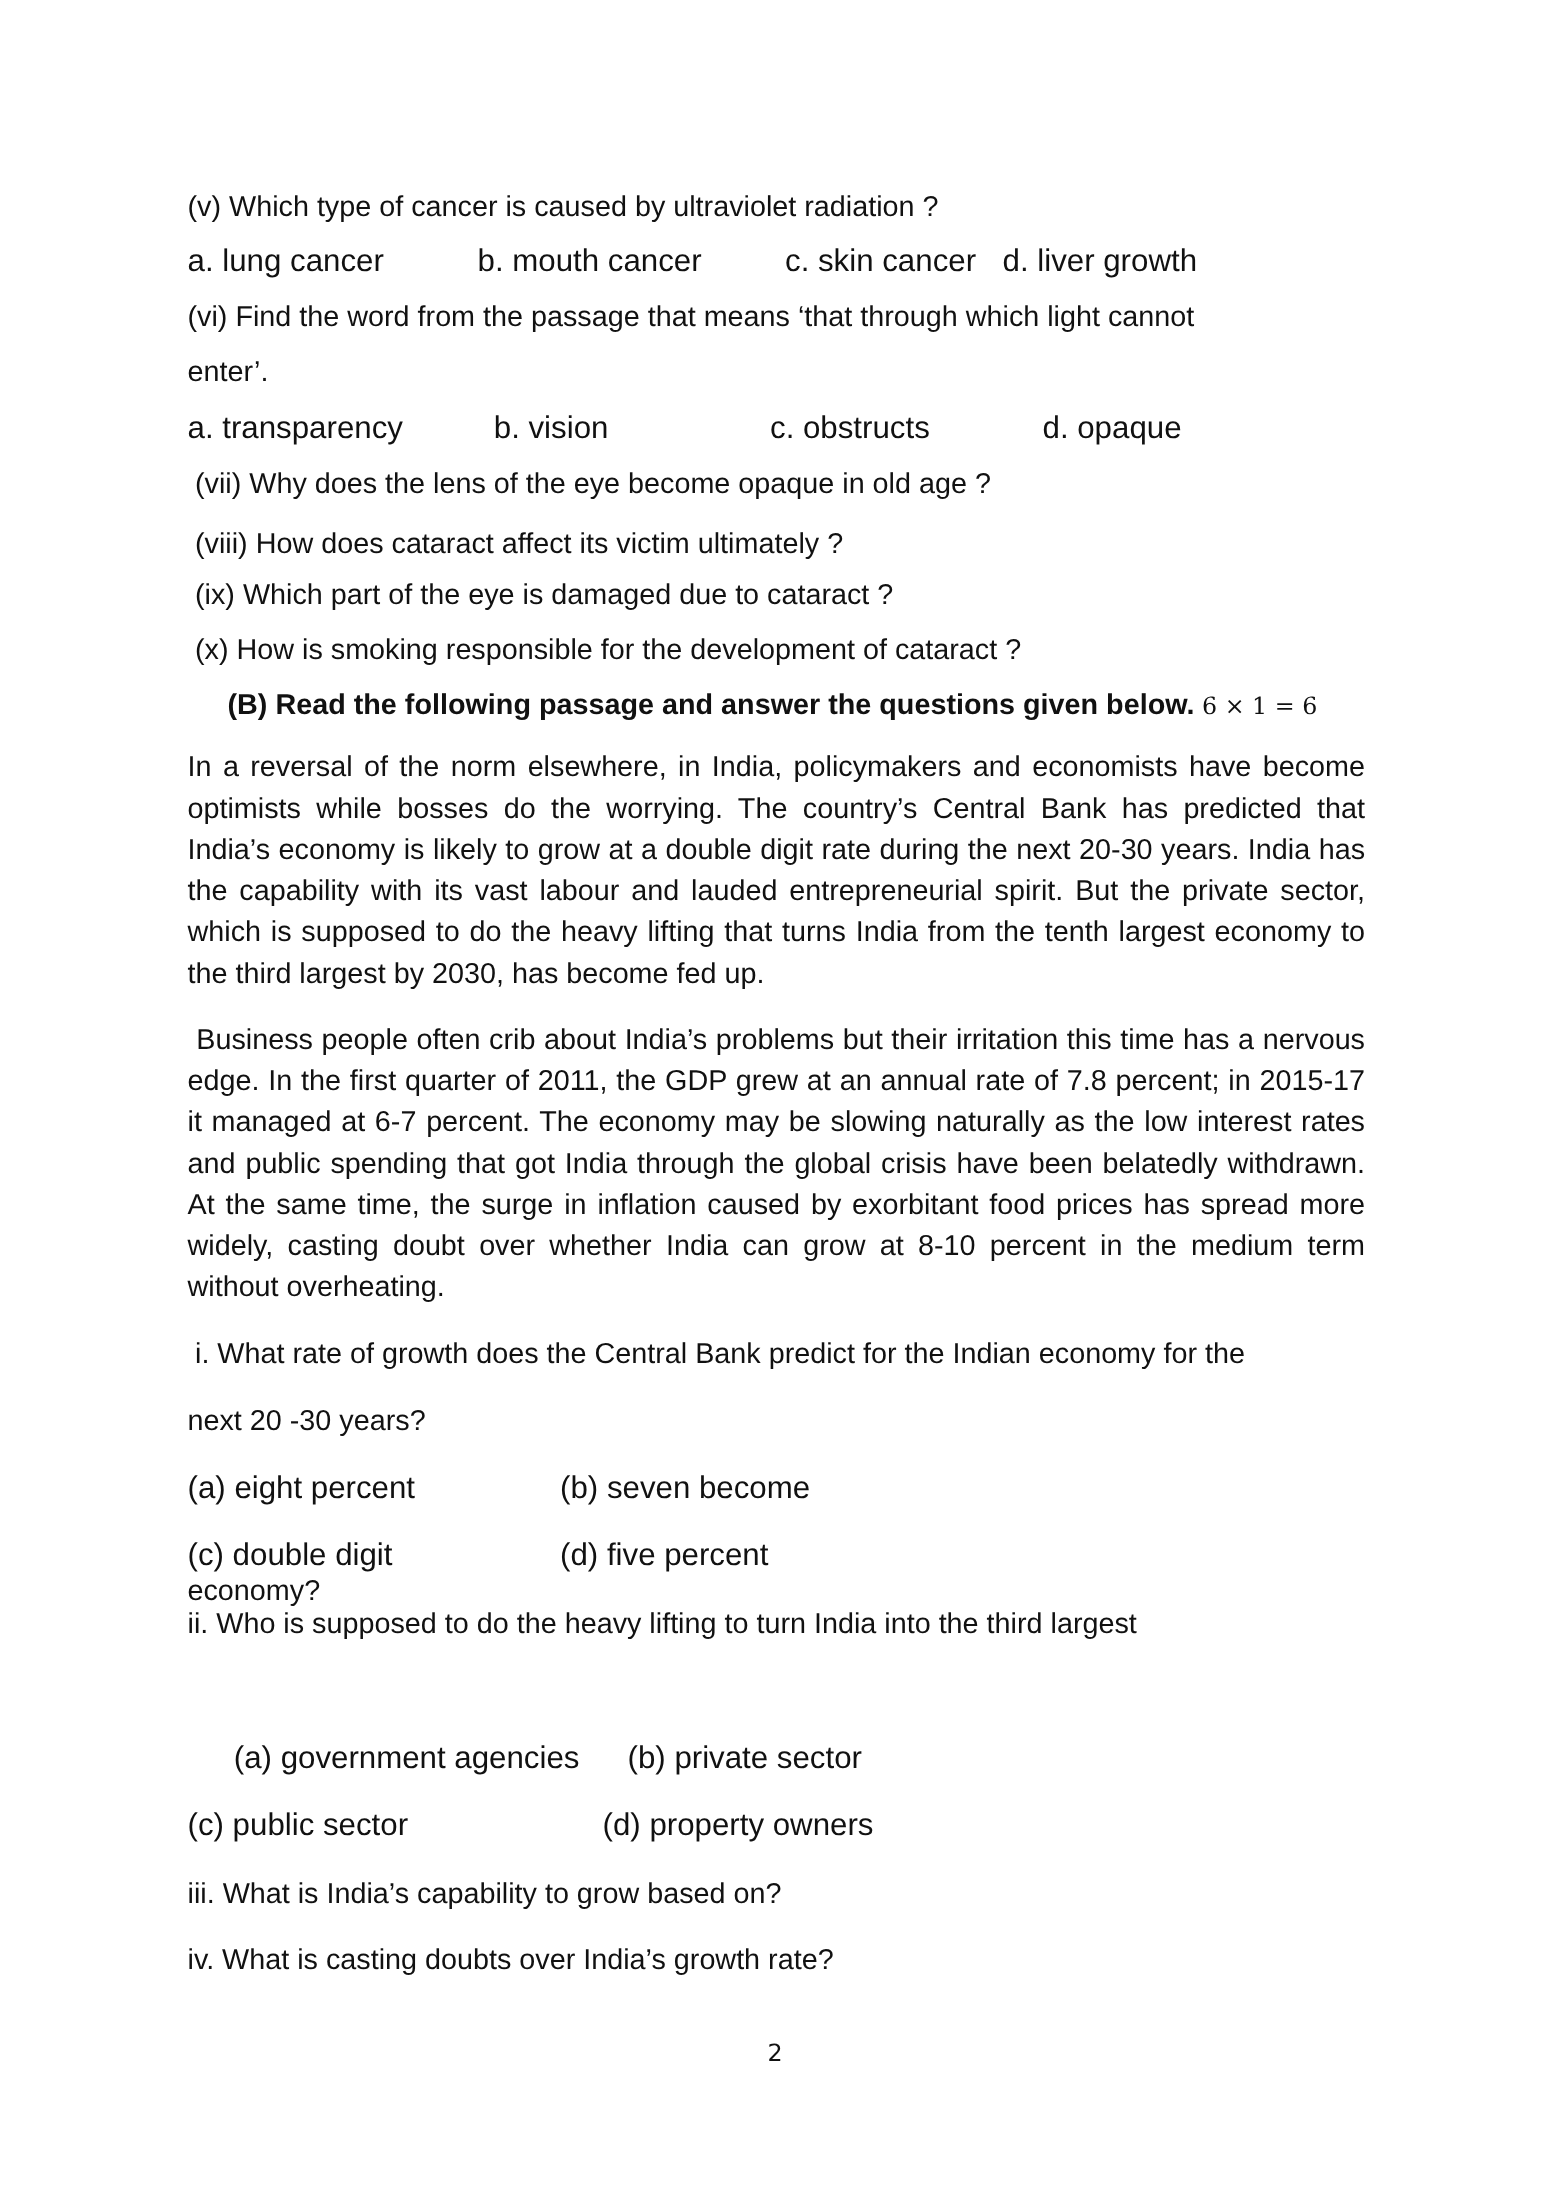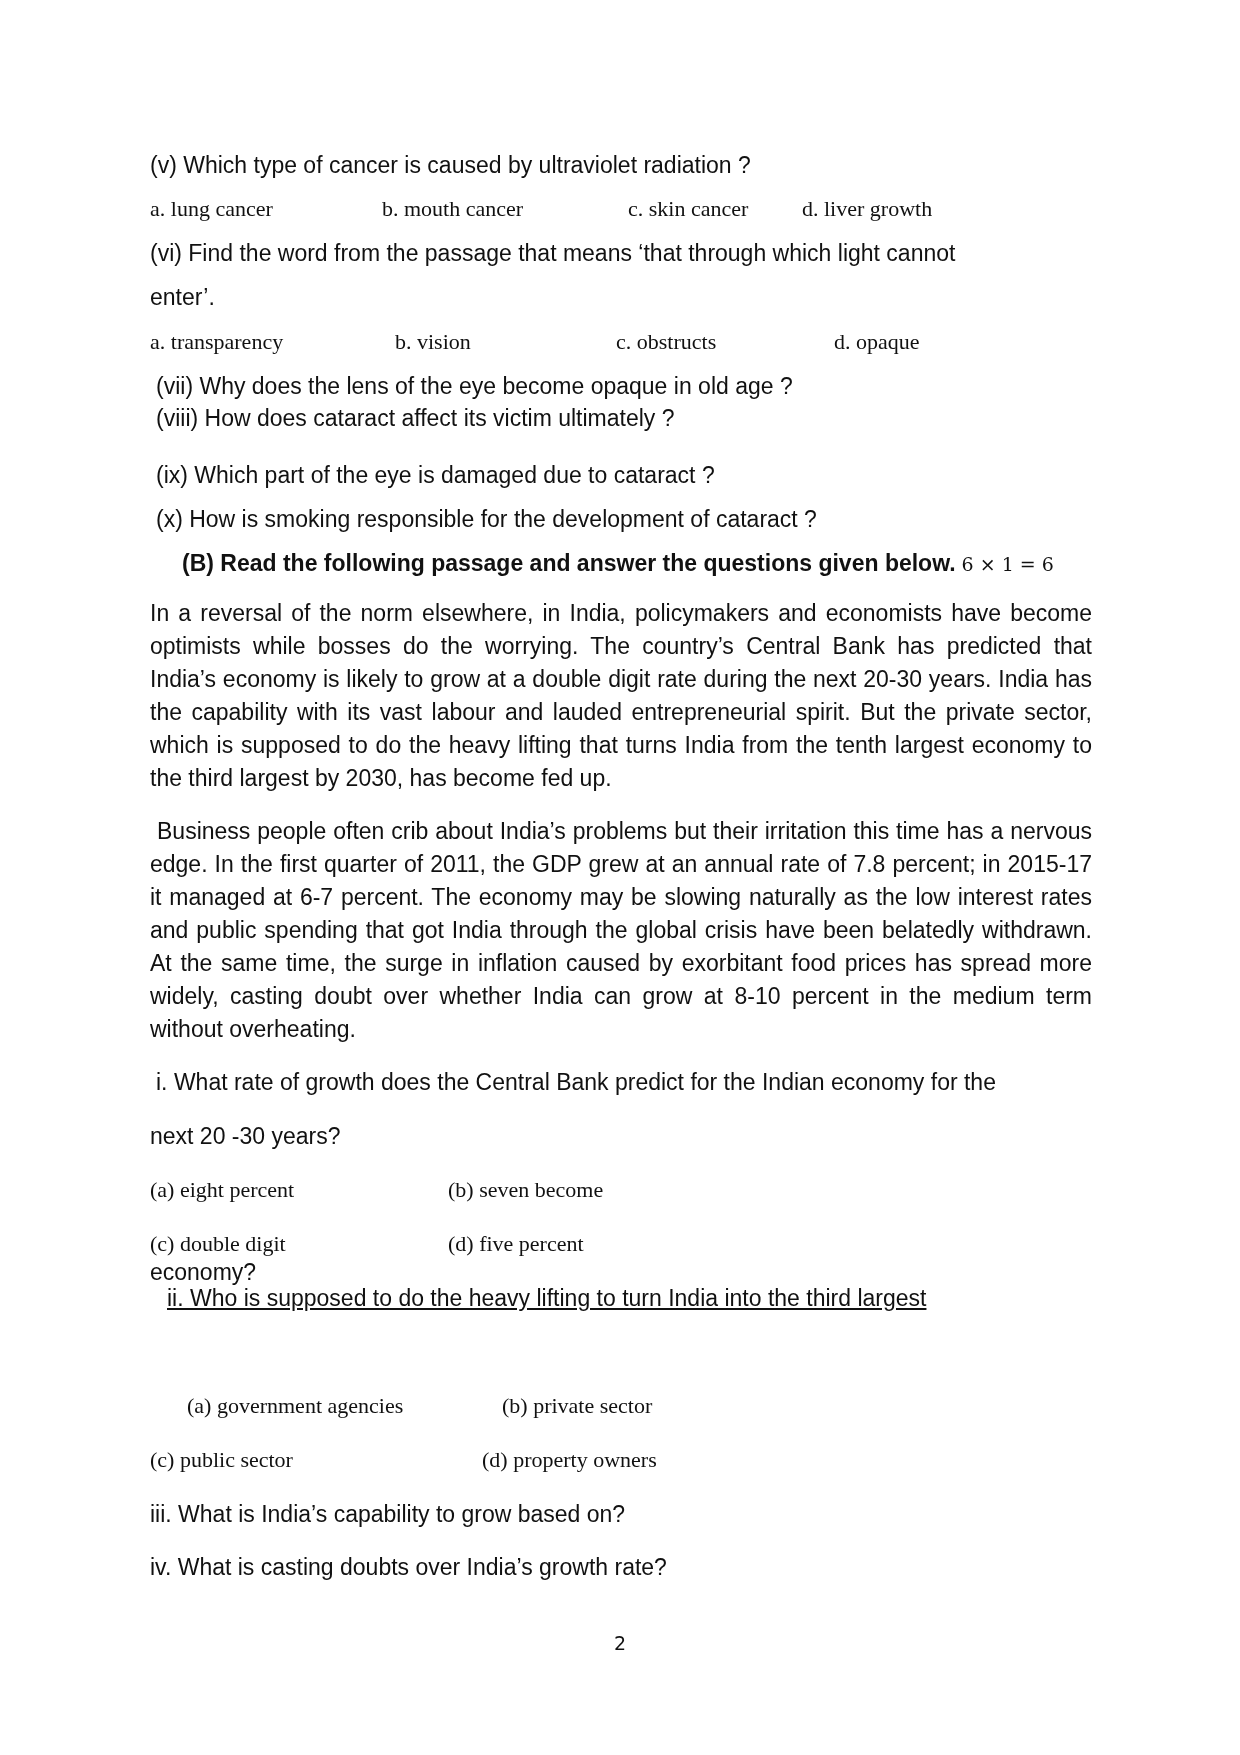--- a/index.html
+++ b/index.html
@@ -1,20 +1,20 @@
 <!DOCTYPE html>
 <html><head>
 <meta charset="utf-8">
 <style>
   html, body { margin: 0; padding: 0; background: #ffffff; }
   body { width: 1240px; height: 1755px; position: relative; overflow: hidden;
          font-family: "Liberation Sans", sans-serif; color: #111111; }
   .page { position: absolute; left: 150px; top: 0; width: 942px; }
   .line { position: absolute; left: 0; font-size: 23px; line-height: 28px; white-space: nowrap; }
-  .opt { position: absolute; font-size: 22px; line-height: 28px; white-space: nowrap; font-family: Liberation Serif, serif; }
+  .opt { position: absolute; font-size: 25px; line-height: 28px; white-space: nowrap; }
   .bold { font-weight: bold; }
   .marks { font-family: "DejaVu Serif", serif; font-weight: normal; font-size: 19px; margin-left: 6px; }
   .para { position: absolute; left: 0; width: 942px; font-size: 23px; line-height: 33px;
           text-align: justify; text-align-last: left; }
   .pagenum { position: absolute; left: 0; width: 1240px; top: 1632px; text-align: center;
              font-family: "DejaVu Sans", sans-serif; font-size: 19px; }
 </style>
 </head>
 <body>
 
@@ -31,41 +31,41 @@
   <div class="line" style="top:239px;">(vi) Find the word from the passage that means ‘that through which light cannot</div>
   <div class="line" style="top:283px;">enter’.</div>
   <div>
     <span class="opt" style="left:0;top:328px;">a. transparency</span>
     <span class="opt" style="left:245px;top:328px;">b. vision</span>
     <span class="opt" style="left:466px;top:328px;">c. obstructs</span>
     <span class="opt" style="left:684px;top:328px;">d. opaque</span>
   </div>
 
   <div class="line" style="top:372px;left:6px;">(vii) Why does the lens of the eye become opaque in old age ?</div>
-  <div class="line" style="top:404px;left:6px;">(viii) How does cataract affect its victim ultimately ?</div>
+  <div class="line" style="top:420px;left:6px;">(viii) How does cataract affect its victim ultimately ?</div>
   <div class="line" style="top:461px;left:6px;">(ix) Which part of the eye is damaged due to cataract ?</div>
   <div class="line" style="top:505px;left:6px;">(x) How is smoking responsible for the development of cataract ?</div>
 
   <div class="line bold" style="top:549px;margin-left:32px;">
     <span>(B) Read the following passage and answer the questions given below.</span><span class="marks">6 × 1 = 6</span>
   </div>
 
   <p class="para" style="top:597px;margin:0;">In a reversal of the norm elsewhere, in India, policymakers and economists have become optimists while bosses do the worrying. The country’s Central Bank has predicted that India’s economy is likely to grow at a double digit rate during the next 20-30 years. India has the capability with its vast labour and lauded entrepreneurial spirit. But the private sector, which is supposed to do the heavy lifting that turns India from the tenth largest economy to the third largest by 2030, has become fed up.</p>
   <p class="para" style="top:815px;margin:0;text-indent:7px;">Business people often crib about India’s problems but their irritation this time has a nervous edge. In the first quarter of 2011, the GDP grew at an annual rate of 7.8 percent; in 2015-17 it managed at 6-7 percent. The economy may be slowing naturally as the low interest rates and public spending that got India through the global crisis have been belatedly withdrawn. At the same time, the surge in inflation caused by exorbitant food prices has spread more widely, casting doubt over whether India can grow at 8-10 percent in the medium term without overheating.</p>
 
   <div class="line" style="top:1068px;left:6px;">i. What rate of growth does the Central Bank predict for the Indian economy for the</div>
   <div class="line" style="top:1122px;">next 20 -30 years?</div>
   <div>
     <span class="opt" style="left:0;top:1176px;">(a) eight percent</span>
     <span class="opt" style="left:298px;top:1176px;">(b) seven become</span>
     <span class="opt" style="left:0;top:1230px;">(c) double digit</span>
     <span class="opt" style="left:298px;top:1230px;">(d) five percent</span>
   </div>
 
-  <div class="line" style="top:1284px;left:17px;text-decoration:underline;">ii. Who is supposed to do the heavy lifting to turn India into the third largest</div>
+  <div class="line" style="top:1284px;left:0;">ii. Who is supposed to do the heavy lifting to turn India into the third largest</div>
   <div class="line" style="top:1258px;text-align:center;">economy?</div>
   <div>
     <span class="opt" style="left:6px;top:1392px;margin-left:31px;">(a) government agencies</span>
     <span class="opt" style="left:352px;top:1392px;">(b) private sector</span>
     <span class="opt" style="left:0;top:1446px;">(c) public sector</span>
     <span class="opt" style="left:332px;top:1446px;">(d) property owners</span>
   </div>
 
   <div class="line" style="top:1500px;">iii. What is India’s capability to grow based on?</div>
   <div class="line" style="top:1553px;">iv. What is casting doubts over India’s growth rate?</div>

